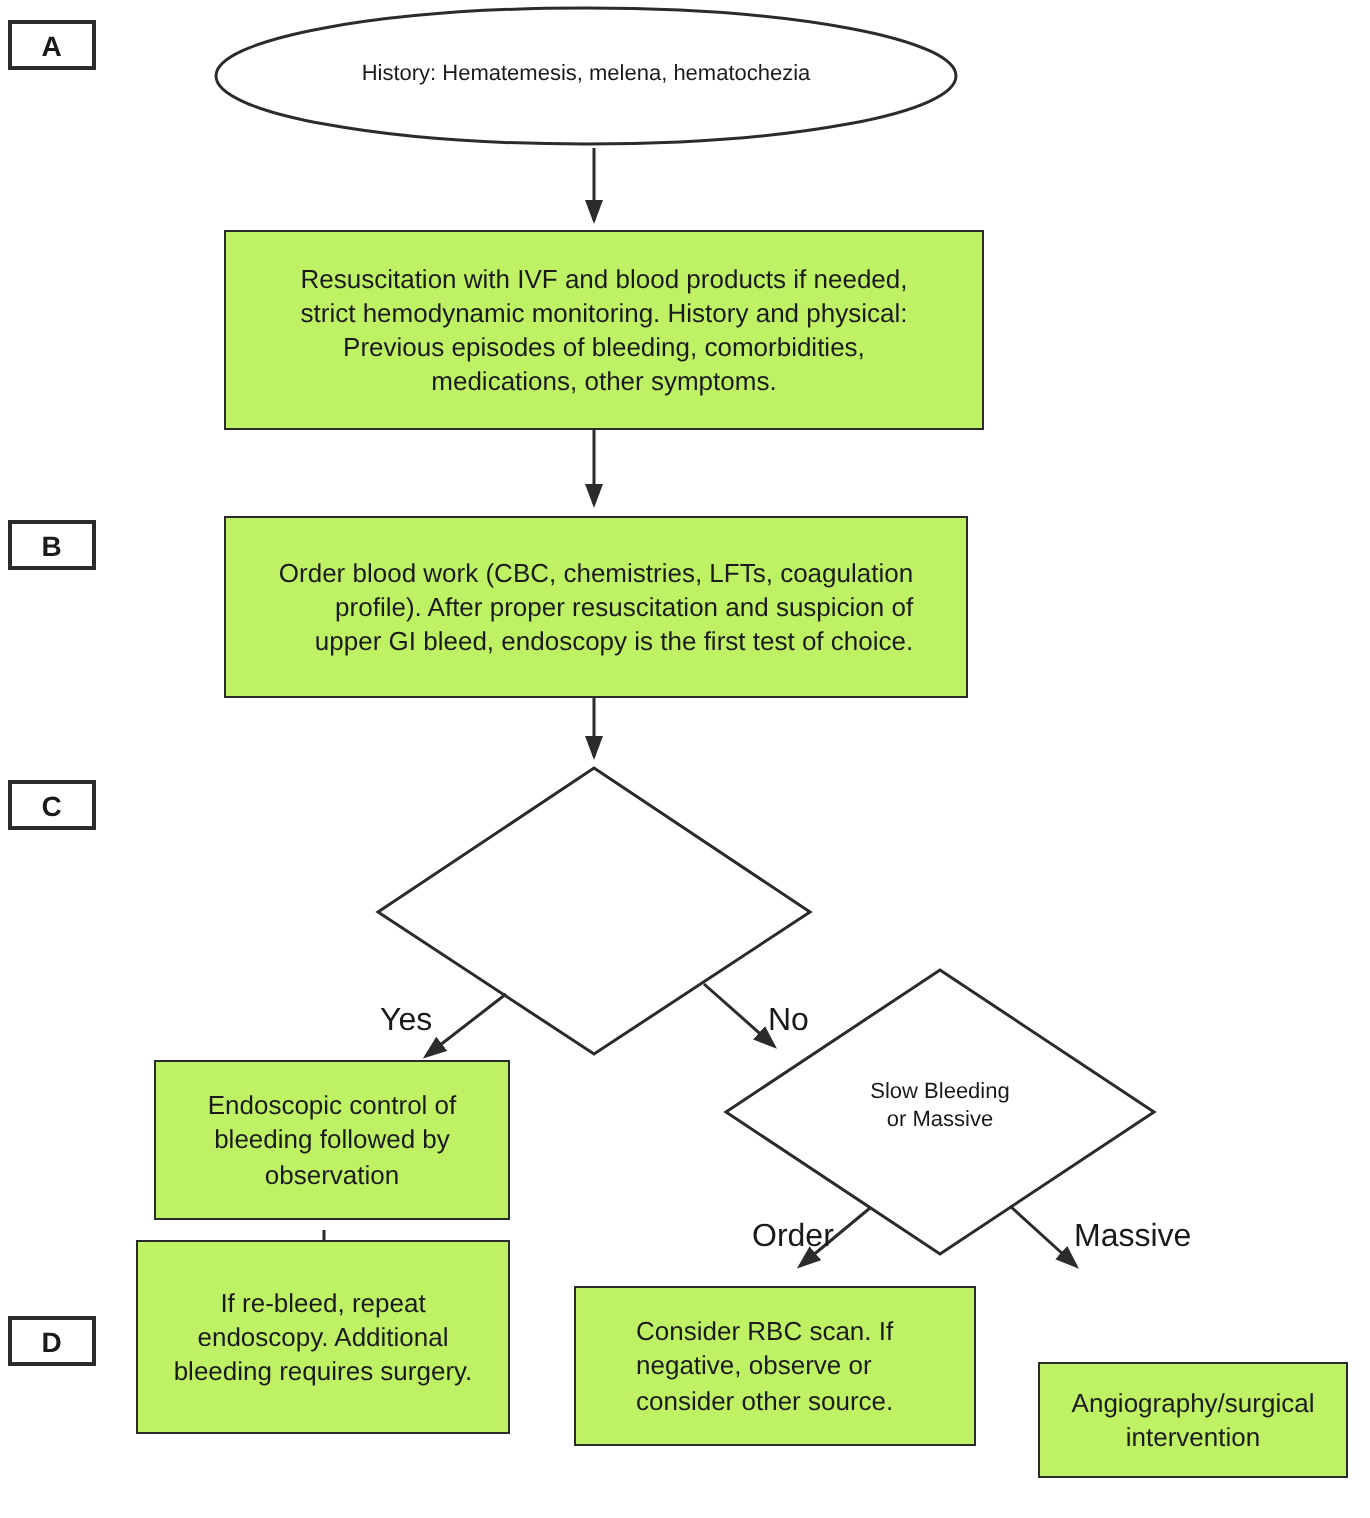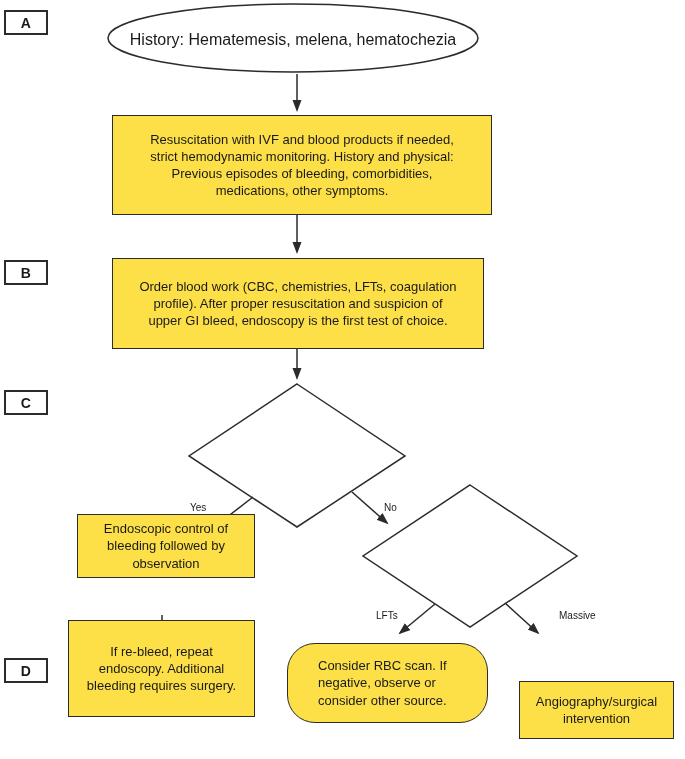--- a/index.html
+++ b/index.html
@@ -2,35 +2,35 @@
 <html><head>
 <meta charset="utf-8">
 <style>
   html,body { margin:0; padding:0; background:#ffffff; }
   .canvas {
     position:relative; width:685px; height:759px; background:#ffffff;
     font-family:"Liberation Sans", sans-serif; color:#1a1a1a; overflow:hidden;
   }
   svg.connectors { position:absolute; left:0; top:0; width:685px; height:759px; }
   .node-box {
-    position:absolute; box-sizing:border-box; border:1.5px solid #2b2b2b; background:#fde047;
+    position:absolute; box-sizing:border-box; border:1.5px solid #2b2b2b; background:#bef264;
     display:flex; align-items:center; justify-content:center;
     text-align:center; font-size:13px; line-height:1.31; white-space:pre-line;
   }
   .node-box.left-align { justify-content:flex-start; text-align:left; padding-left:30px; padding-right:6px; }
   .tag-box {
     position:absolute; box-sizing:border-box; width:44px; height:25px;
     border:2px solid #2b2b2b; background:#ffffff;
     display:flex; align-items:center; justify-content:center;
     font-weight:bold; font-size:14px; letter-spacing:.5px;
   }
   .float-text {
-    position:absolute; text-align:center; font-size:16px; line-height:1.31; white-space:pre-line;
+    position:absolute; text-align:center; font-size:11px; line-height:1.31; white-space:pre-line;
   }
-  .edge-label { position:absolute; font-size:10px; }
+  .edge-label { position:absolute; font-size:16px; }
 </style>
 </head>
 <body>
 
 <div class="canvas">
 
   <svg class="connectors" viewBox="0 0 685 759" xmlns="http://www.w3.org/2000/svg">
     <defs>
       <marker id="arrow" markerUnits="userSpaceOnUse" markerWidth="13" markerHeight="10" refX="10" refY="4.5" orient="auto">
         <path d="M0,0 L12,4.5 L0,9 Z" fill="#2b2b2b"></path>
@@ -57,38 +57,40 @@
   <div class="tag-box" style="left:4px; top:390px;">C</div>
   <div class="tag-box" style="left:4px; top:658px;">D</div>
 
   <div class="float-text" style="left:123px; top:30px; width:340px;">History: Hematemesis, melena, hematochezia</div>
 
   <div class="node-box" style="left:112px; top:115px; width:380px; height:100px;">Resuscitation with IVF and blood products if needed,
 strict hemodynamic monitoring. History and physical:
 Previous episodes of bleeding, comorbidities,
 medications, other symptoms.</div>
 
-  <div class="node-box" style="left:112px; top:258px; width:372px; height:91px;">Order blood work (CBC, chemistries, LFTs, coagulation
+  <div class="node-box" style="left:112px; top:258px; width:372px; height:91px;text-align:right;">Order blood work (CBC, chemistries, LFTs, coagulation
 profile). After proper resuscitation and suspicion of
 upper GI bleed, endoscopy is the first test of choice.</div>
 
-  <div class="node-box" style="left:77px; top:514px; width:178px; height:64px;">Endoscopic control of
+  <div class="node-box" style="left:77px; top:530px; width:178px; height:80px;">Endoscopic control of
 bleeding followed by
 observation</div>
 
   <div class="node-box" style="left:68px; top:620px; width:187px; height:97px;">If re-bleed, repeat
 endoscopy. Additional
 bleeding requires surgery.</div>
 
-  <div class="node-box left-align" style="left:287px; top:643px; width:201px; height:80px;border-radius:28px;">Consider RBC scan. If
+  <div class="node-box left-align" style="left:287px; top:643px; width:201px; height:80px;">Consider RBC scan. If
 negative, observe or
 consider other source.</div>
 
   <div class="node-box" style="left:519px; top:644px; width:155px; height:58px;margin-top:37px;">Angiography/surgical
 intervention</div>
 
+  <div class="float-text" style="left:385px; top:539px; width:170px;">Slow Bleeding
+or Massive</div>
 
   <div class="edge-label" style="left:190px; top:502px;">Yes</div>
   <div class="edge-label" style="left:384px; top:502px;">No</div>
-  <div class="edge-label" style="left:376px; top:610px;">LFTs</div>
-  <div class="edge-label" style="left:537px; top:610px;margin-left:22px;">Massive</div>
+  <div class="edge-label" style="left:376px; top:610px;">Order</div>
+  <div class="edge-label" style="left:537px; top:610px;">Massive</div>
 
 </div>
 
 </body></html>

